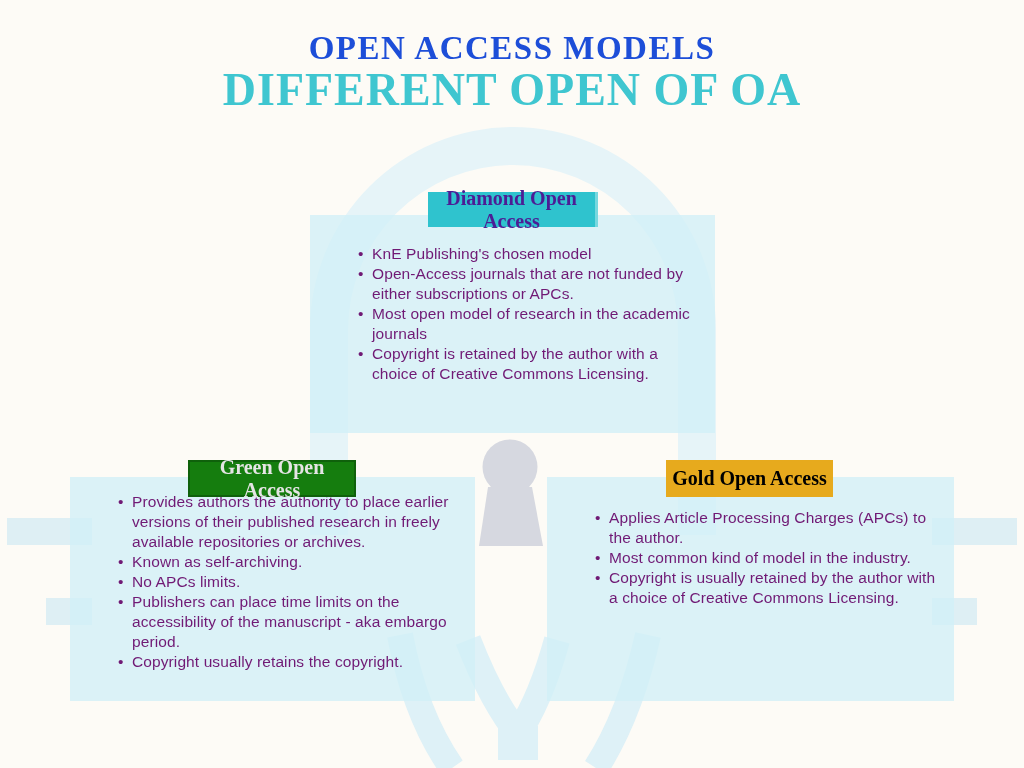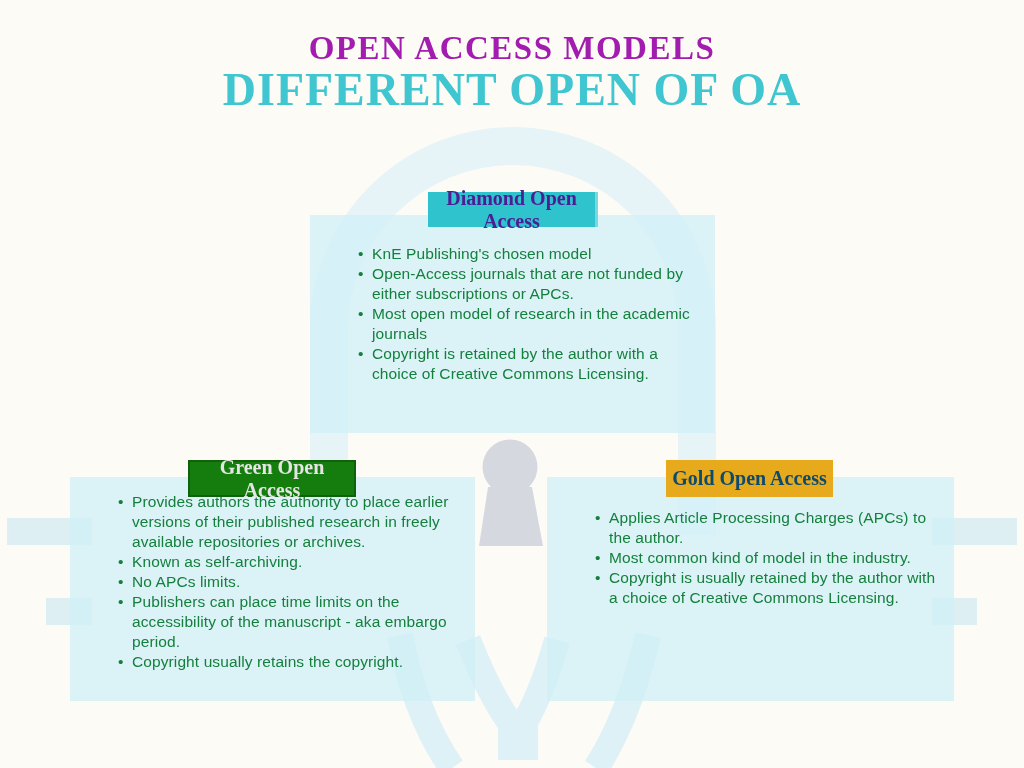--- a/index.html
+++ b/index.html
@@ -4,42 +4,42 @@
 <style>
   html,body{margin:0;padding:0;background:#FDFBF6;}
   .canvas{
     position:relative;width:1024px;height:768px;overflow:hidden;
     background:#FDFBF6;font-family:"Liberation Sans",sans-serif;
   }
   .decor{position:absolute;left:0;top:0;z-index:1;}
   .page-title{
     position:absolute;top:30px;left:0;width:100%;margin:0;text-align:center;
     font-family:"Liberation Serif","DejaVu Serif",serif;font-weight:700;
-    font-size:33px;letter-spacing:1.5px;color:#a21caf;z-index:5;
+    font-size:33px;letter-spacing:1.5px;color:#1d4ed8;z-index:5;
   }
   .page-subtitle{
     position:absolute;top:63px;left:0;width:100%;margin:0;text-align:center;
     font-family:"Liberation Serif","DejaVu Serif",serif;font-weight:700;
     font-size:46px;letter-spacing:1px;color:#3FC6D0;z-index:5;
   }
   .card{position:absolute;background:rgba(209,239,247,0.78);z-index:2;}
   #card-diamond{left:310px;top:215px;width:405px;height:218px;}
   #card-green{left:70px;top:477px;width:405px;height:224px;}
   #card-gold{left:547px;top:477px;width:407px;height:224px;}
   .badge{
     position:absolute;z-index:4;display:flex;align-items:center;justify-content:center;
     font-family:"Liberation Serif","DejaVu Serif",serif;font-weight:700;
     font-size:20px;color:#4c1d95;box-sizing:border-box;text-align:center;
   }
   #badge-diamond{left:428px;top:192px;width:170px;height:35px;border-right:3px solid rgba(255,255,255,0.35);}
   #badge-green{left:188px;top:460px;width:168px;height:37px;border:2px solid rgba(10,70,8,0.5);color:#e5e5e5;}
-  #badge-gold{left:666px;top:460px;width:167px;height:37px;color:#0c4a6e;}
+  #badge-gold{left:666px;top:460px;width:167px;height:37px;color:#000000;}
   .bullets{
     position:absolute;margin:0;padding:0;list-style:none;z-index:3;
-    font-size:15.5px;line-height:20px;color:#15803d;letter-spacing:0.1px;
+    font-size:15.5px;line-height:20px;color:#701a75;letter-spacing:0.1px;
   }
   #bullets-diamond{left:358px;top:244px;width:332px;}
   #bullets-green{left:118px;top:492px;width:348px;}
   #bullets-gold{left:595px;top:508px;width:348px;}
   .bullets li{position:relative;padding-left:14px;}
   .bullets li::before{content:"\2022";position:absolute;left:0;top:0;}
 </style>
 </head>
 <body>
 

